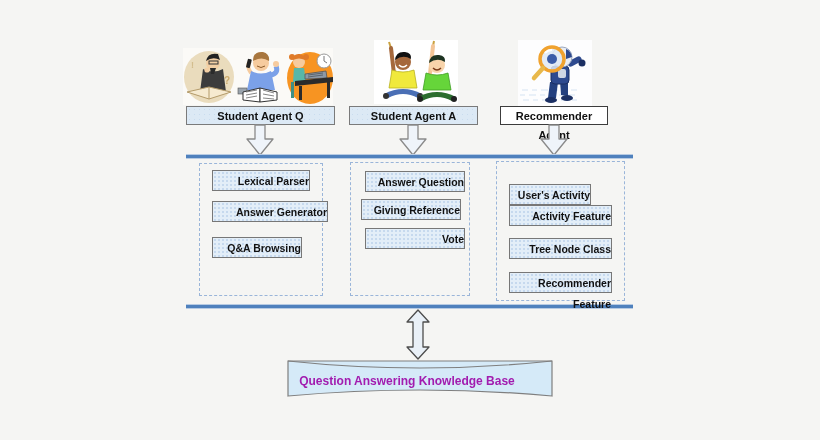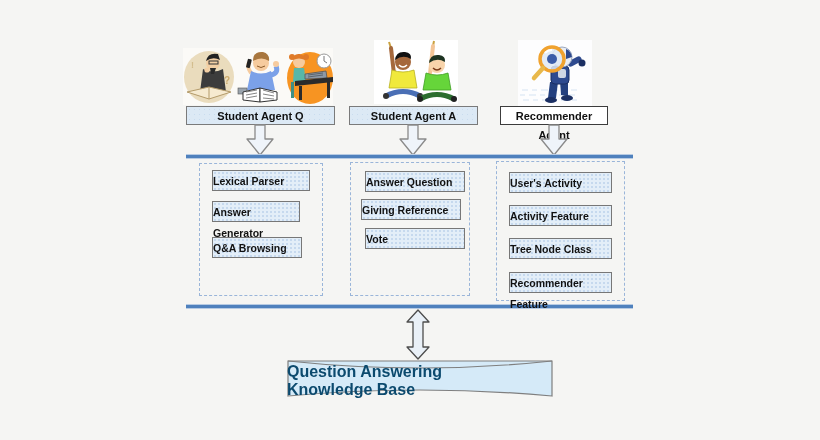--- a/index.html
+++ b/index.html
@@ -13,41 +13,41 @@
   .agent-label{
     position:absolute;height:19px;line-height:19px;text-align:center;
     font-size:11px;font-weight:bold;color:#111;
     background:#dce9f5;border:1px solid #7a7a7a;box-sizing:border-box;
     background-image:radial-gradient(#c9dcef 0.8px, transparent 0.9px);
     background-size:5px 5px;
   }
   .agent-label.white{background:#ffffff;border:1px solid #3c3c3c;background-image:none;}
   
   .fbox{
-    position:absolute;height:21px;line-height:21px;text-align:left;
+    position:absolute;height:21px;line-height:21px;text-align:right;
     font-size:10.5px;font-weight:bold;color:#111;
     background:#e3eef8;border:1px solid #777;box-sizing:border-box;
     background-image:radial-gradient(#c6d9ee 0.8px, transparent 0.9px);
     background-size:4px 4px;
   }
   
   .agent-panel{
     position:absolute;border:1px dashed #9ab5d9;box-sizing:border-box;
     background:transparent;
   }
   
   .bus-line{
     position:absolute;height:3px;background:#4f81bd;
     box-shadow:0 -1px 0 #b7cbe3, 0 1px 0 #b7cbe3;
   }
   .illustration{position:absolute;}
   .kb-label{
     position:absolute;left:287px;top:359px;width:240px;height:39px;
     display:flex;align-items:center;justify-content:center;
-    font-size:16px;font-weight:bold;color:#0c4a6e;padding-top:4px;box-sizing:border-box;
+    font-size:12px;font-weight:bold;color:#a21caf;padding-top:4px;box-sizing:border-box;
   }
 </style>
 </head>
 <body>
 
 <div id="canvas">
 
   <div class="illustration" style="left:183px;top:48px;width:150px;height:57px">
     <svg width="150" height="57" viewBox="0 0 150 57">
       <rect width="150" height="57" fill="#fbfaf7"></rect>
@@ -178,28 +178,28 @@
   </div>
 
   <div class="bus-line" style="left:186px;top:155px;width:447px"></div>
   <div class="bus-line" style="left:186px;top:305px;width:447px"></div>
 
   <div class="agent-panel" style="left:199px;top:163px;width:124px;height:133px"></div>
   <div class="agent-panel" style="left:350px;top:162px;width:120px;height:134px"></div>
   <div class="agent-panel" style="left:496px;top:161px;width:129px;height:140px"></div>
 
   <div class="fbox" style="left:212px;top:170px;width:98px">Lexical Parser</div>
-  <div class="fbox" style="left:212px;top:201px;width:88px">Answer Generator</div>
+  <div class="fbox" style="left:212px;top:201px;width:116px">Answer Generator</div>
   <div class="fbox" style="left:212px;top:237px;width:90px">Q&amp;A Browsing</div>
 
   <div class="fbox" style="left:365px;top:171px;width:100px">Answer Question</div>
   <div class="fbox" style="left:361px;top:199px;width:100px">Giving Reference</div>
   <div class="fbox" style="left:365px;top:228px;width:100px">Vote</div>
 
-  <div class="fbox" style="left:509px;top:172px;width:103px">User's Activity</div>
+  <div class="fbox" style="left:509px;top:184px;width:82px">User's Activity</div>
   <div class="fbox" style="left:509px;top:205px;width:103px">Activity Feature</div>
   <div class="fbox" style="left:509px;top:238px;width:103px">Tree Node Class</div>
   <div class="fbox" style="left:509px;top:272px;width:103px">Recommender Feature</div>
 
   <div class="abs" style="left:405px;top:309px">
     <svg width="26" height="51" viewBox="0 0 26 51">
       <path d="M13,1 L24,13 L18,13 L18,38 L24,38 L13,50 L2,38 L8,38 L8,13 L2,13 Z" fill="#e9f0f7" stroke="#4d4d4d" stroke-width="1.3" stroke-linejoin="round"></path>
     </svg>
   </div>
 

